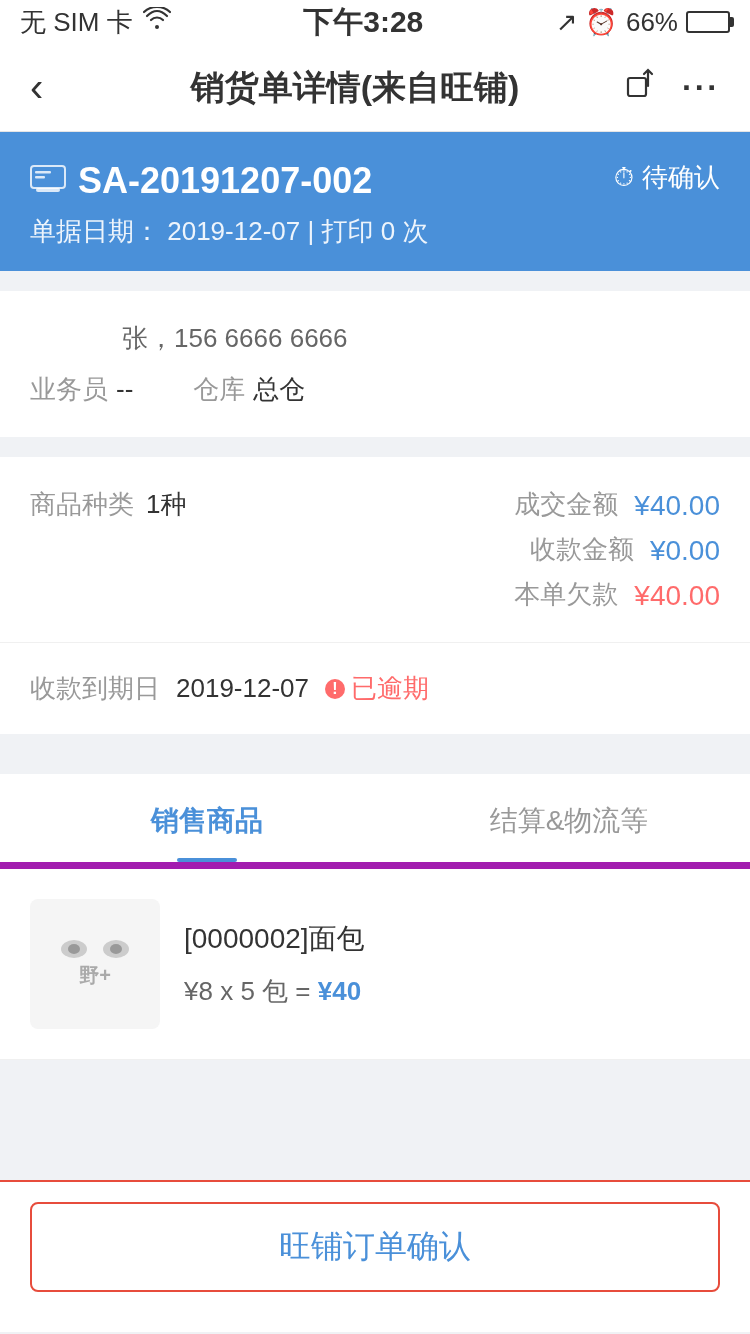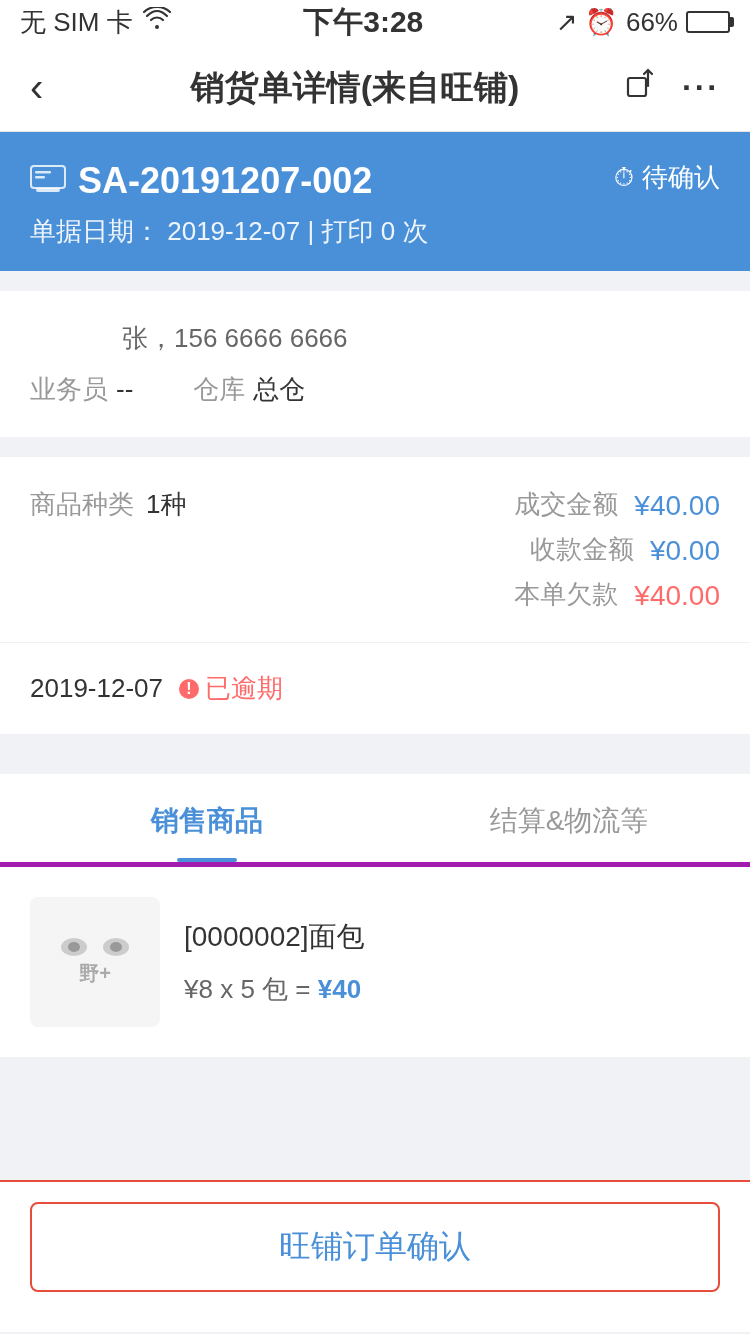--- a/index.html
+++ b/index.html
@@ -255,21 +255,21 @@
       color: #fff;
       font-size: 16px;
       font-weight: 700;
     }
 
     
     .tabs-container {
       background: #fff;
       margin-top: 20px;
       display: flex;
-      border-bottom: 5px solid #a21caf;
+      border-bottom: 7px solid #a21caf;
       padding-left: 26px;
     }
     .tab-item {
       flex: 1;
       text-align: center;
       padding: 28px 0 22px;
       font-size: 28px;
       cursor: pointer;
       position: relative;
     }
@@ -498,20 +498,21 @@
       </div>
       <div class="amount-row">
         <span class="amount-label">本单欠款</span>
         <span class="amount-value overdue">¥40.00</span>
       </div>
     </div>
   </div>
 </div>
 
 <div class="due-card">
+  <span class="due-label">收款到期日</span>
   <span class="due-date">2019-12-07</span>
   <div class="overdue-badge">
     <span class="overdue-dot">!</span>
     <span>已逾期</span>
   </div>
 </div>
 
 <div class="section-divider"></div>
 
 <div class="tabs-container">

